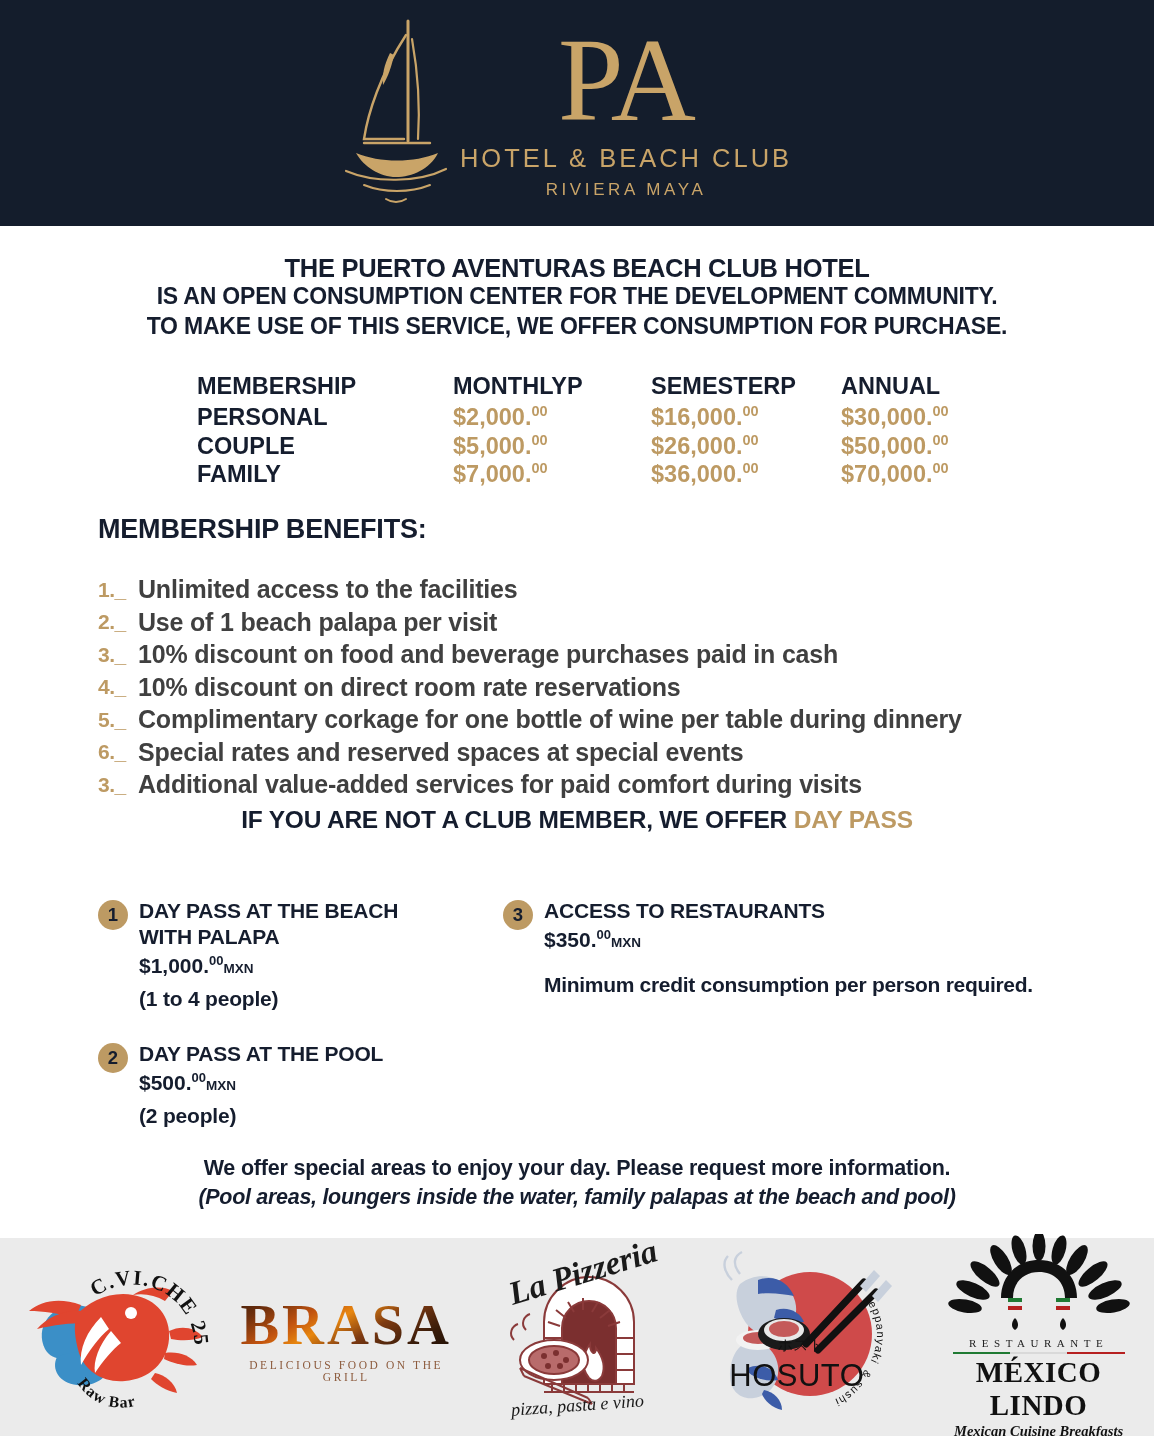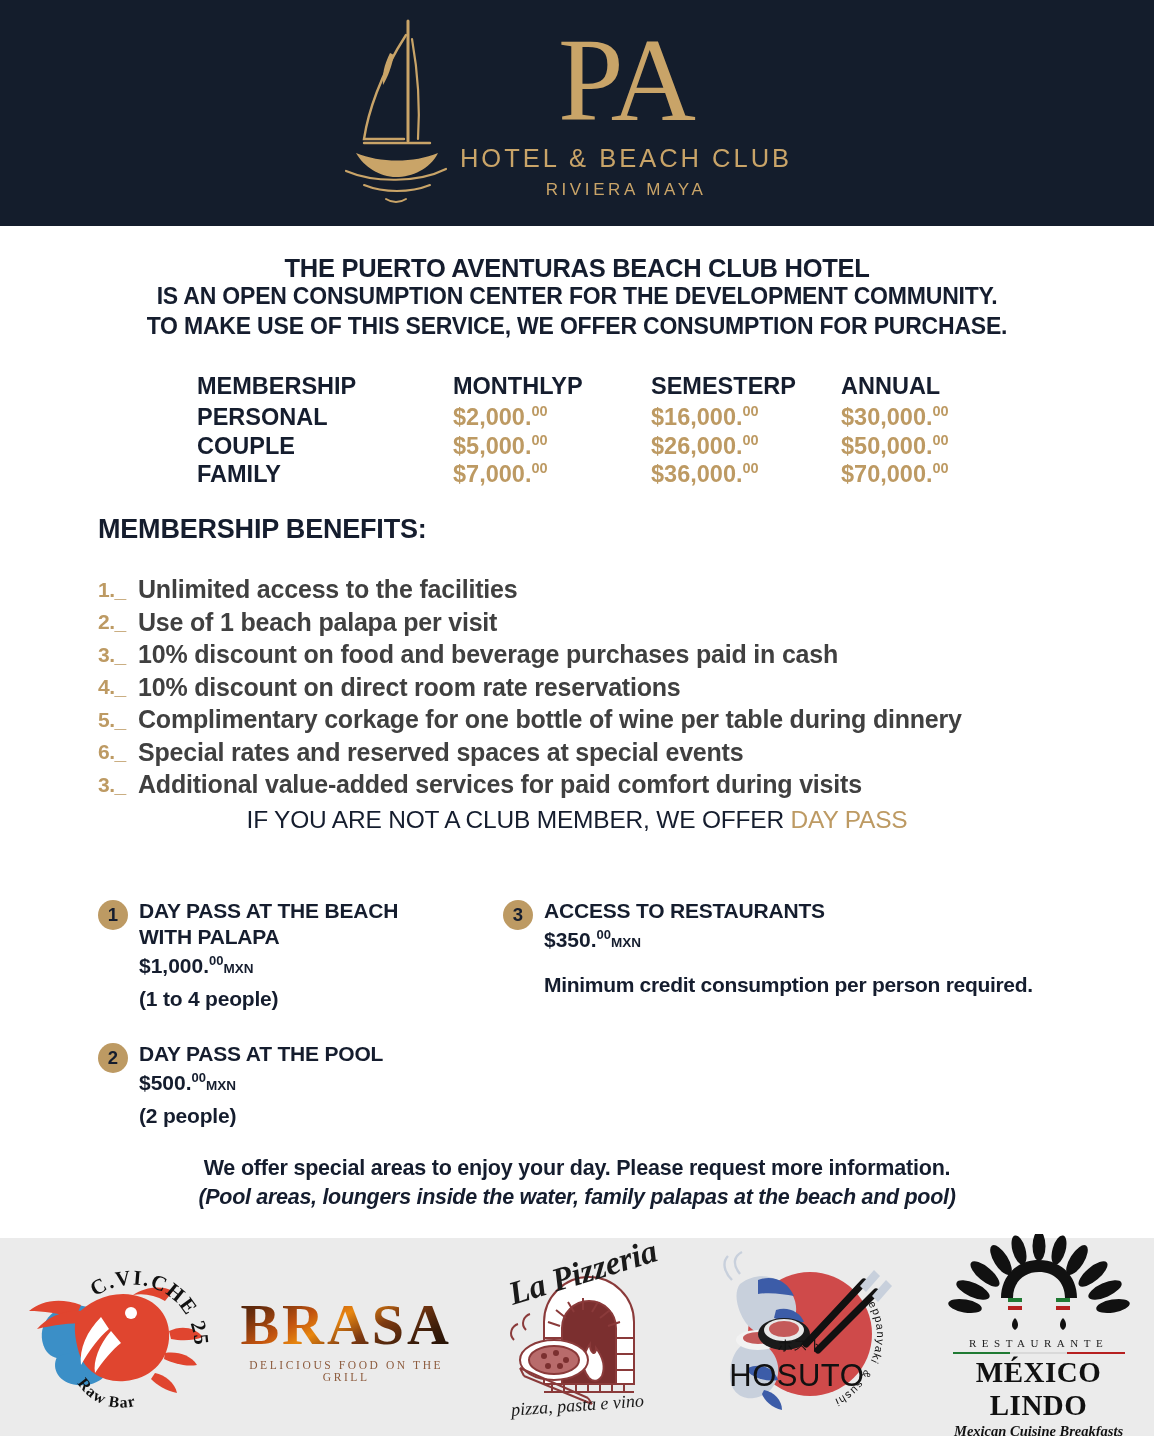--- a/index.html
+++ b/index.html
@@ -69,21 +69,21 @@
   .b-row { display: flex; align-items: center; margin-bottom: 3.5px; }
   .b-num {
     color: #bd9a63; font-weight: bold; font-size: 21px;
     width: 40px; flex: none; letter-spacing: -.5px;
   }
   .b-text { color: #404040; font-weight: bold; font-size: 25px; letter-spacing: -.2px; }
 
   
   .dp-head {
     position: absolute; left: 0; right: 0; top: 580px; text-align: center;
-    font-size: 24.5px; font-weight: normal; color: #151d2e; letter-spacing: -.2px;
+    font-size: 24.5px; font-weight: bold; color: #151d2e; letter-spacing: -.2px;
   }
   .dp-head .gold { color: #bd9a63; }
 
   
   .dp-item { position: absolute; display: flex; gap: 11px; }
   .dp-1 { left: 98px; top: 672px; }
   .dp-2 { left: 98px; top: 815px; }
   .dp-3 { left: 503px; top: 672px; }
   .badge {
     width: 30px; height: 30px; border-radius: 50%;

